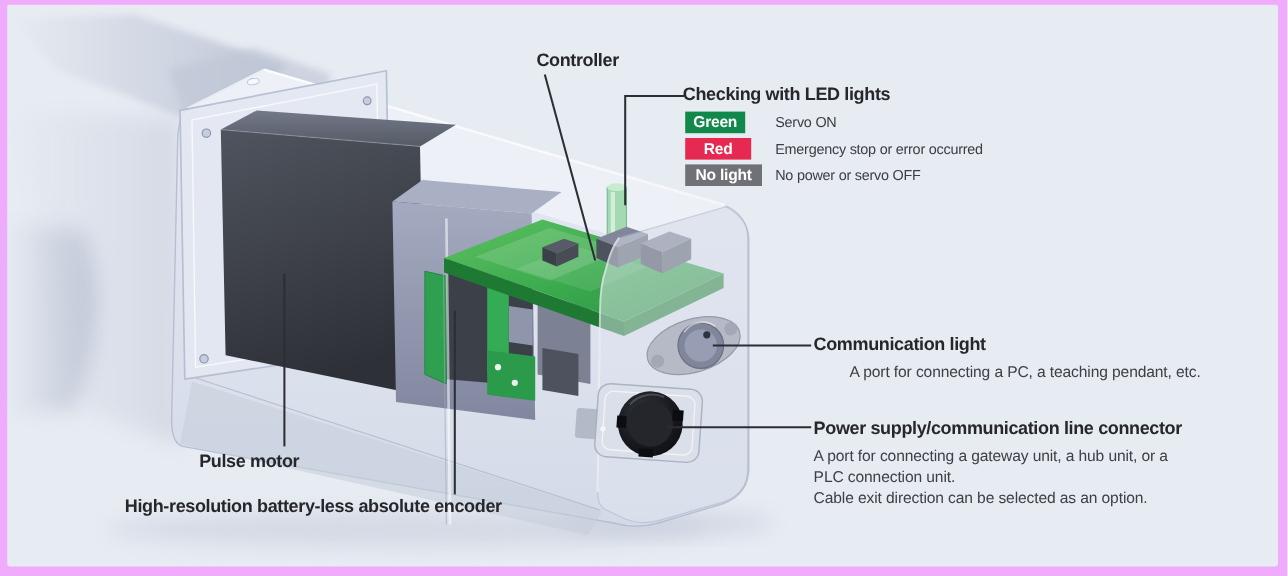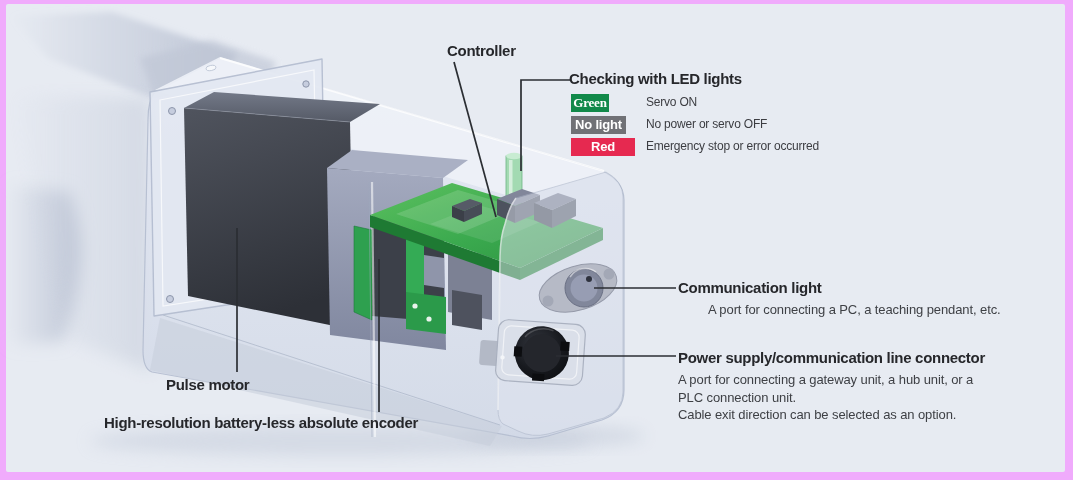--- a/index.html
+++ b/index.html
@@ -20,21 +20,21 @@
   .body-text{
     position:absolute;font-size:13px;letter-spacing:-0.1px;line-height:17.5px;
     color:#3e4045;white-space:pre-line;
   }
   #led-legend{position:absolute;left:571px;top:91px;}
   .led-row{display:grid;grid-template-columns:75px auto;align-items:center;height:22px;}
   .led-badge{
     display:inline-block;height:18px;line-height:18px;text-align:center;
     color:#ffffff;font-size:13px;font-weight:700;letter-spacing:-0.2px;
   }
-  .led-row:nth-child(1) .led-badge{width:38px;font-family:Liberation Serif, serif;}
+  .led-row:nth-child(1) .led-badge{width:50px;}
   .led-row:nth-child(2) .led-badge{width:55px;}
   .led-row:nth-child(3) .led-badge{width:64px;}
   .led-desc{font-size:12px;color:#3c3d42;letter-spacing:-0.2px;white-space:nowrap;}
 </style>
 </head>
 <body>
 
 <div id="stage">
   <div id="panel"></div>
 
@@ -221,26 +221,26 @@
     <div class="title" style="left:447px;top:42px;">Controller</div>
 
     <div class="title" style="left:569px;top:70px;">Checking with LED lights</div>
 
     <div id="led-legend">
       <div class="led-row">
         <span><span class="led-badge" style="background-color: rgb(17, 137, 74);">Green</span></span>
         <span class="led-desc">Servo ON</span>
       </div>
       <div class="led-row">
+        <span><span class="led-badge" style="background-color: rgb(230, 41, 80);">Red</span></span>
+        <span class="led-desc">Emergency stop or error occurred</span>
+      </div>
+      <div class="led-row">
         <span><span class="led-badge" style="background-color: rgb(112, 113, 118);">No light</span></span>
         <span class="led-desc">No power or servo OFF</span>
-      </div>
-      <div class="led-row">
-        <span><span class="led-badge" style="background-color: rgb(230, 41, 80);">Red</span></span>
-        <span class="led-desc">Emergency stop or error occurred</span>
       </div>
     </div>
 
     <div class="title" style="left:678px;top:279px;">Communication light</div>
     <div class="body-text" style="left:708px;top:301px;">A port for connecting a PC, a teaching pendant, etc.</div>
 
     <div class="title" style="left:678px;top:349px;">Power supply/communication line connector</div>
     <div class="body-text" style="left:678px;top:371px;">A port for connecting a gateway unit, a hub unit, or a
 PLC connection unit.
 Cable exit direction can be selected as an option.</div>

